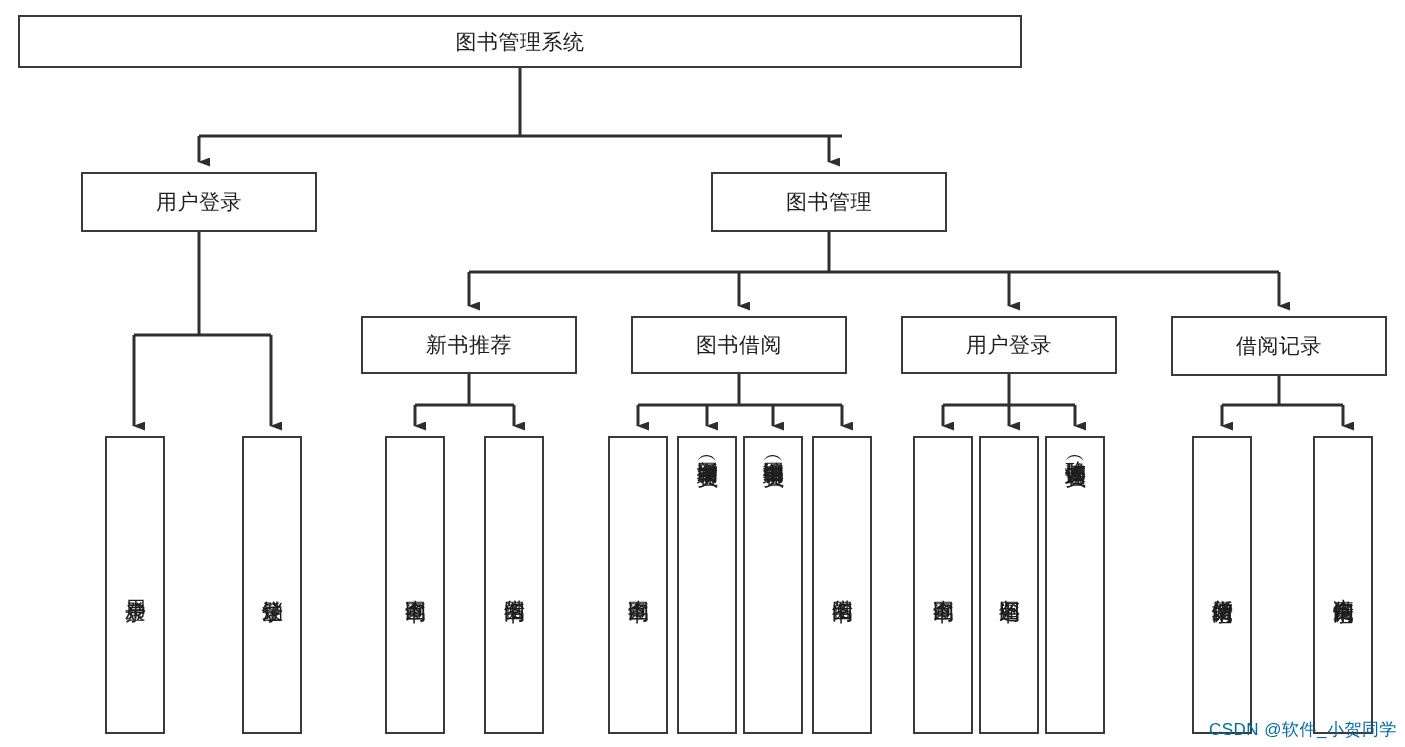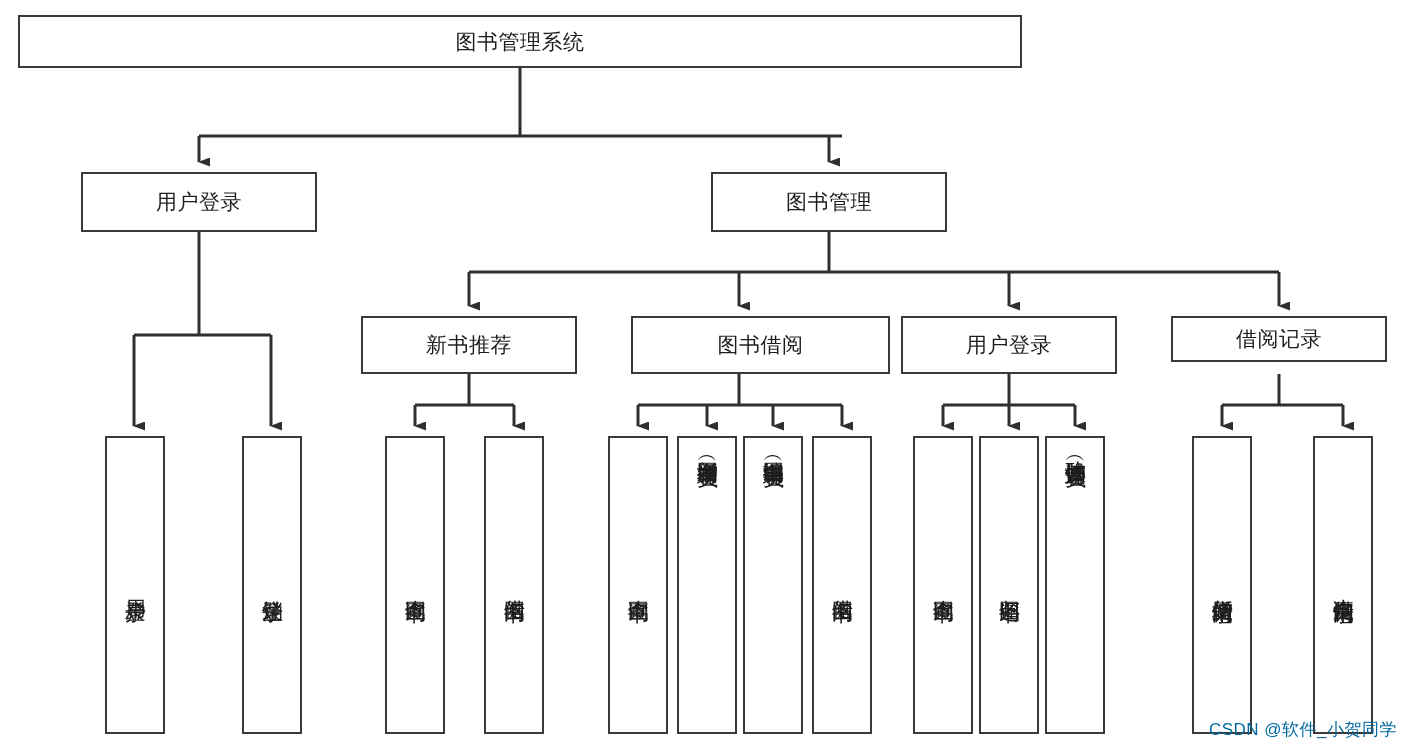--- a/index.html
+++ b/index.html
@@ -133,27 +133,27 @@
   <div class="node h" style="left:81px; top:172px; width:236px; height:60px;">
     <span class="label">用户登录</span>
   </div>
   <div class="node h" style="left:711px; top:172px; width:236px; height:60px;">
     <span class="label">图书管理</span>
   </div>
 
   <div class="node h" style="left:361px; top:316px; width:216px; height:58px;">
     <span class="label">新书推荐</span>
   </div>
-  <div class="node h" style="left:631px; top:316px; width:259px; height:58px;">
+  <div class="node h" style="left:631px; top:316px; width:216px; height:58px;">
     <span class="label">图书借阅</span>
   </div>
   <div class="node h" style="left:901px; top:316px; width:216px; height:58px;">
     <span class="label">用户登录</span>
   </div>
-  <div class="node h" style="left:1171px; top:316px; width:216px; height:46px;">
+  <div class="node h" style="left:1171px; top:316px; width:216px; height:60px;">
     <span class="label">借阅记录</span>
   </div>
 
   <div class="node v mid" style="left:105px; top:436px; width:60px; height:298px;">
     <span class="label">用户登录</span>
   </div>
   <div class="node v mid" style="left:242px; top:436px; width:60px; height:298px;">
     <span class="label">注销登录</span>
   </div>
 

